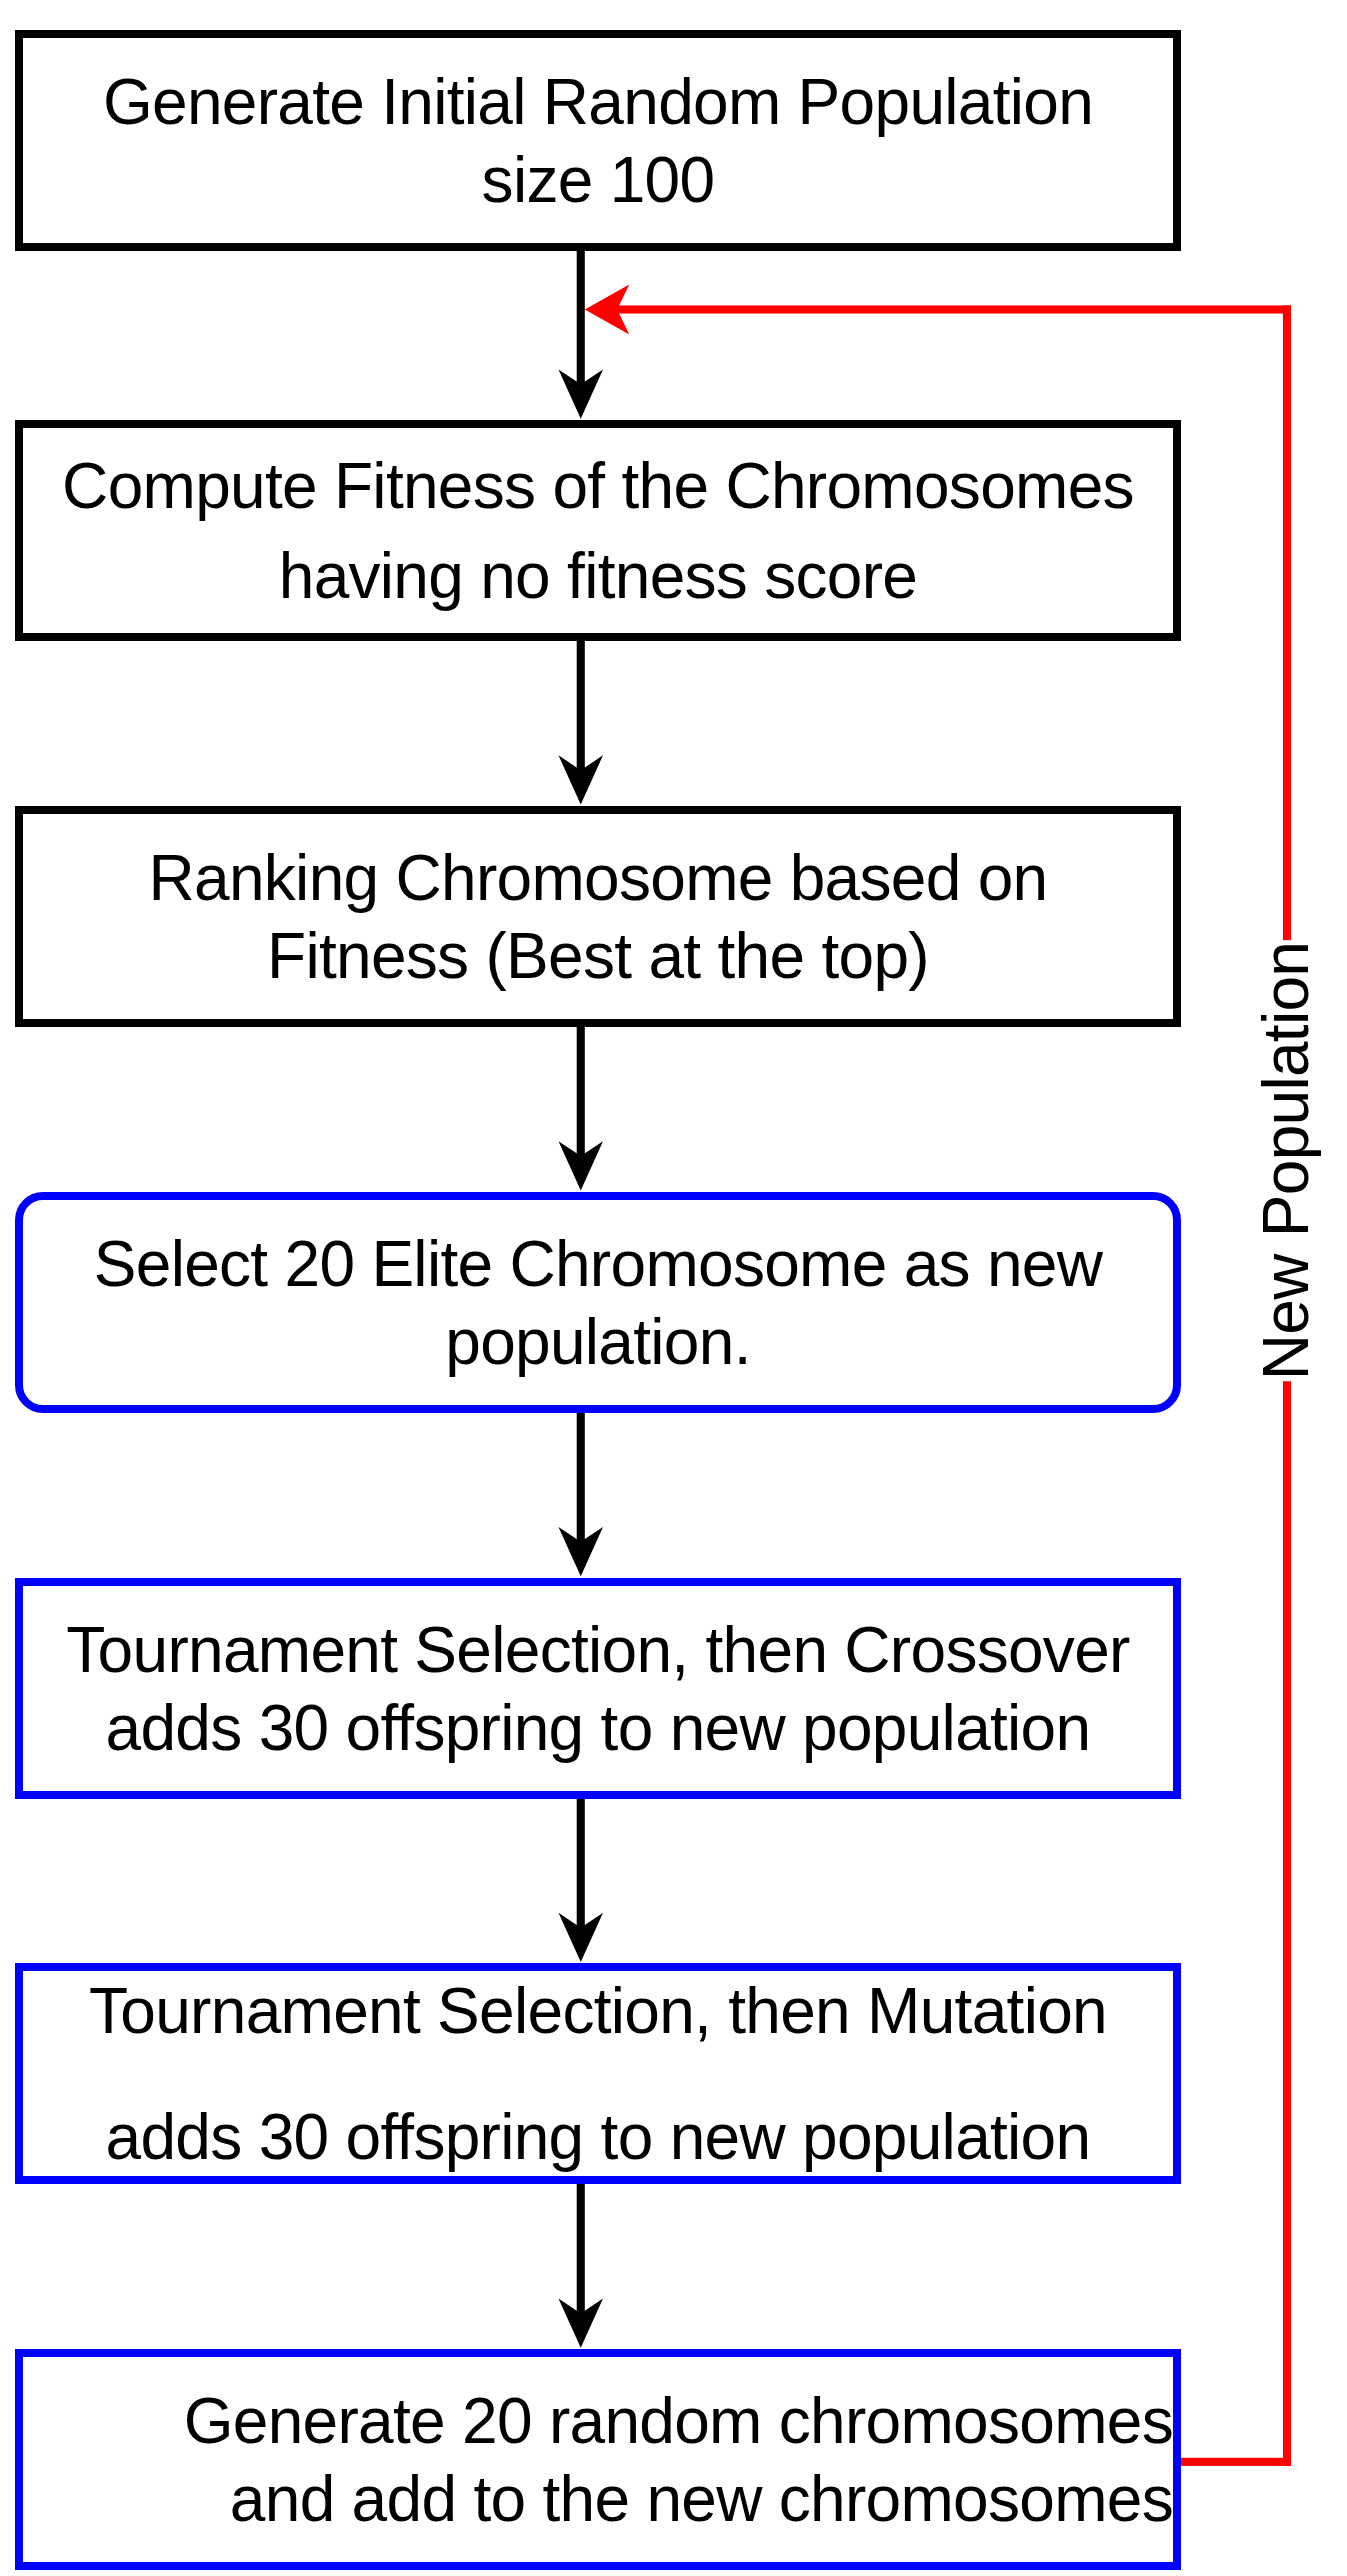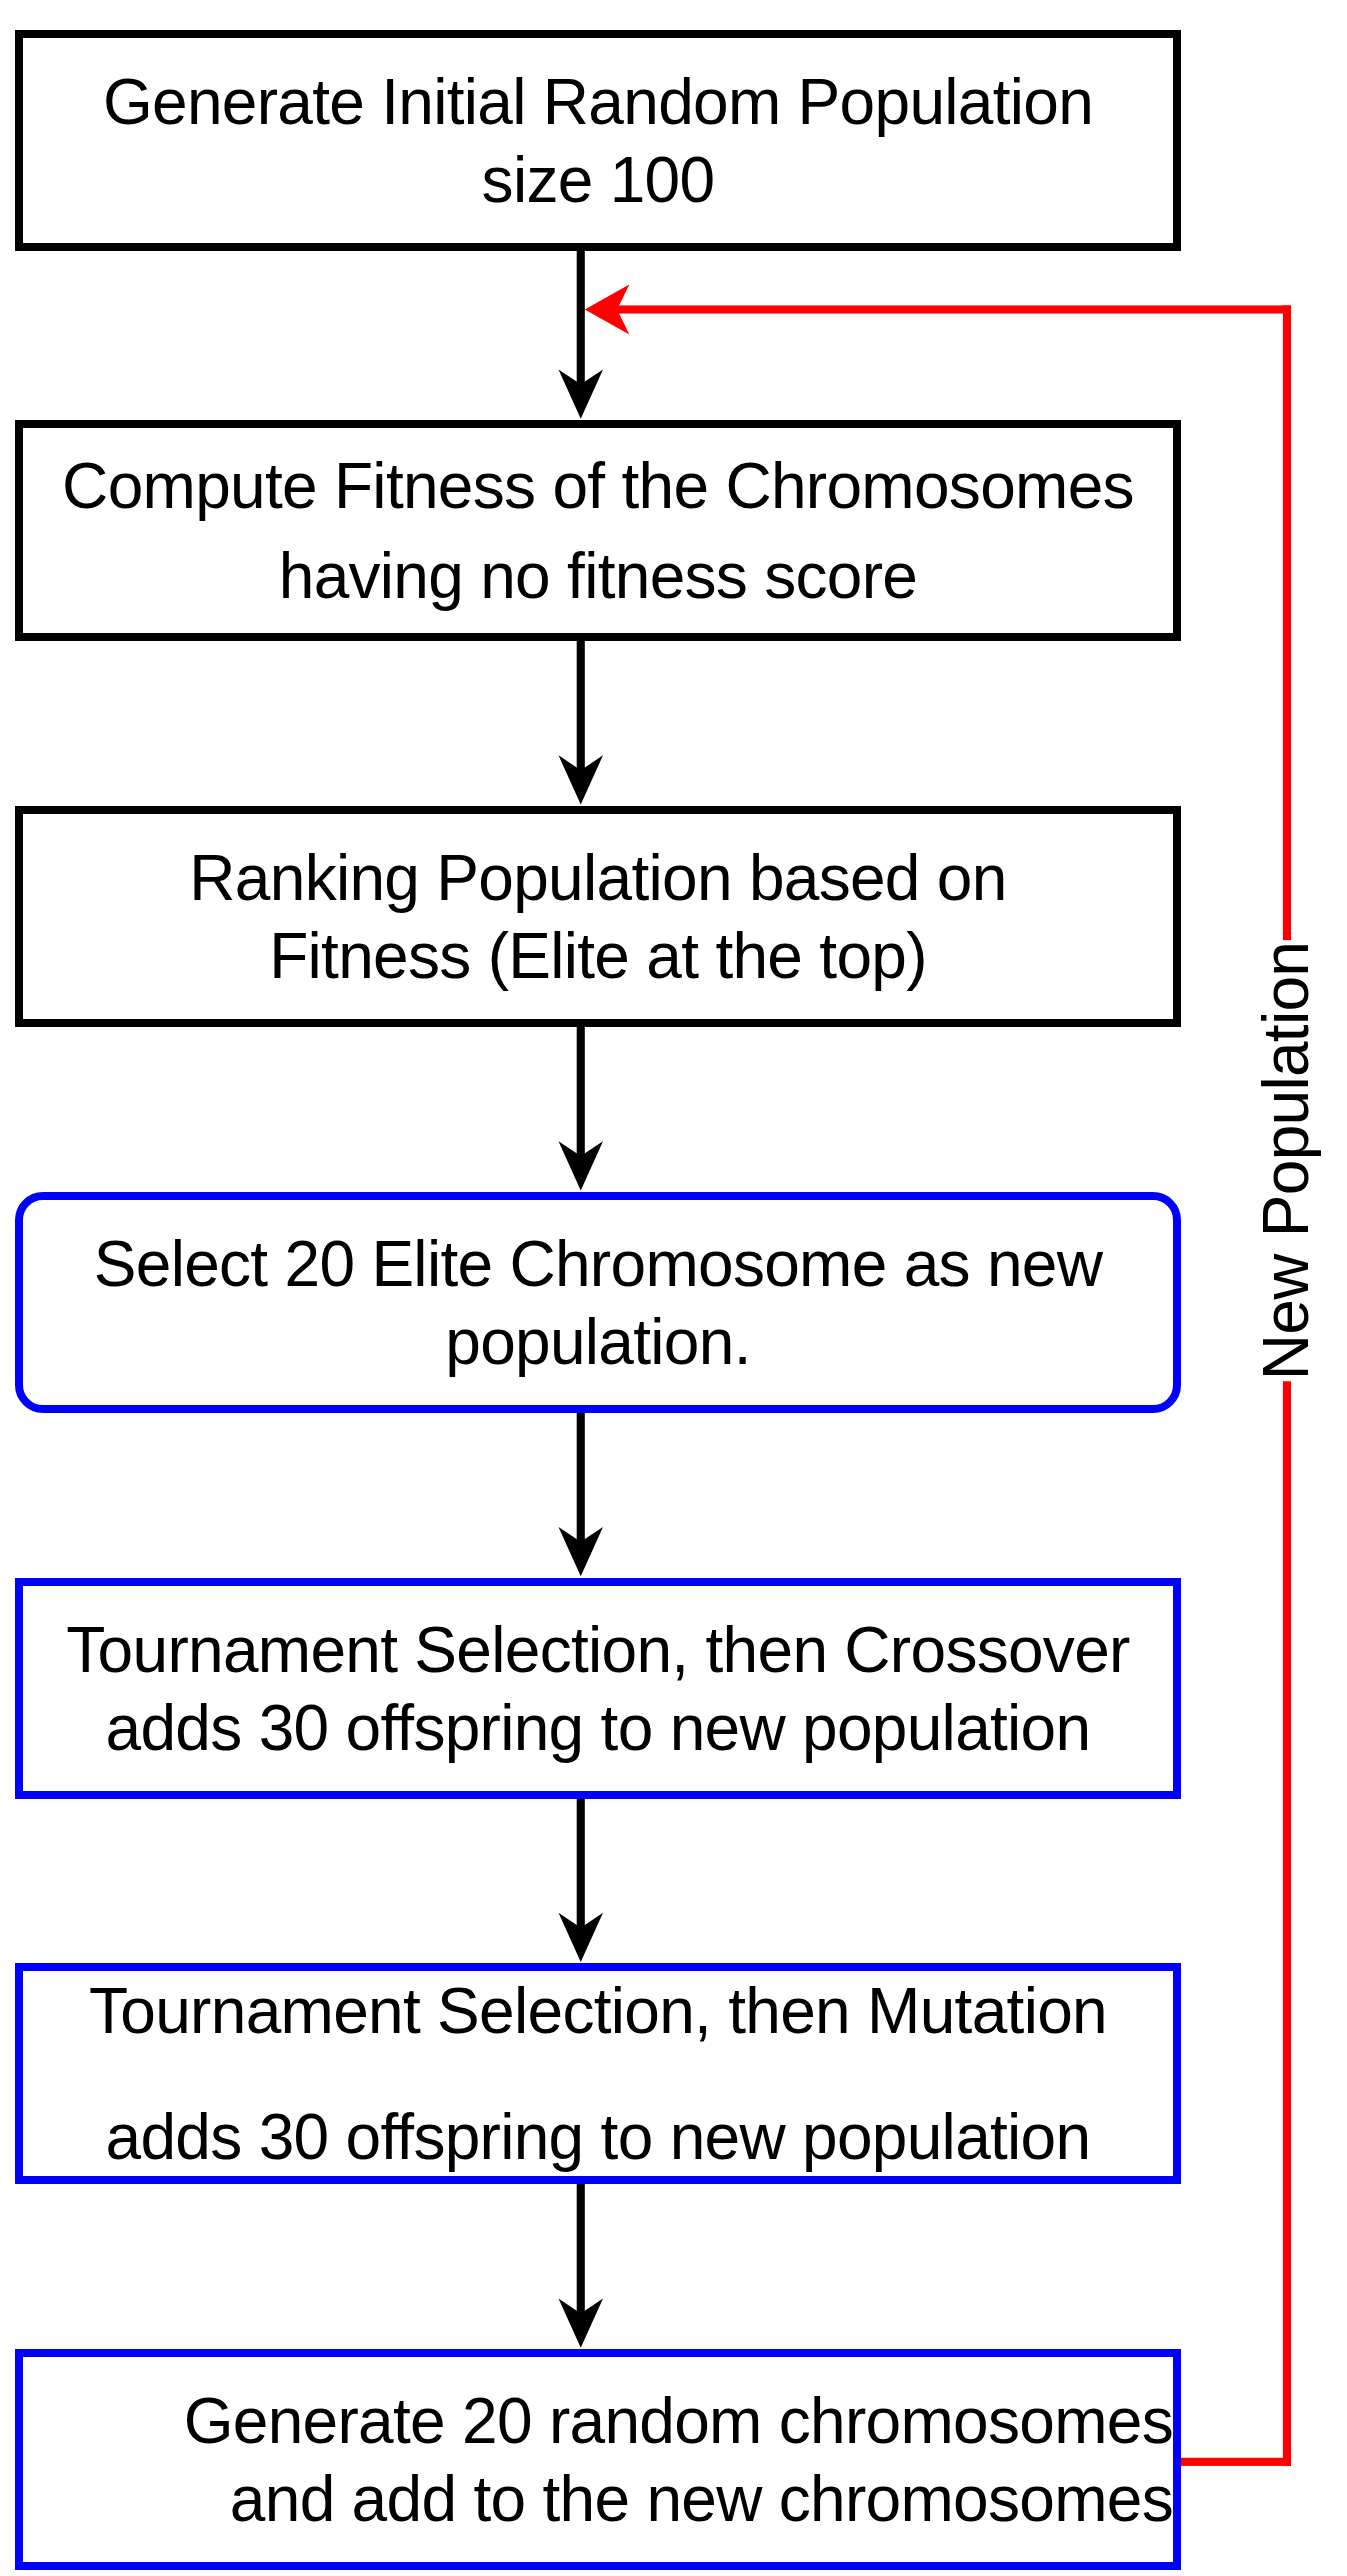--- a/index.html
+++ b/index.html
@@ -77,22 +77,22 @@
     <span class="ln">Generate Initial Random Population</span>
     <span class="ln">size 100</span>
   </div>
 
   <div class="step s2" style="border-color: rgb(0, 0, 0); gap: 12px;">
     <span class="ln">Compute Fitness of the Chromosomes</span>
     <span class="ln">having no fitness score</span>
   </div>
 
   <div class="step s3" style="border-color: rgb(0, 0, 0);">
-    <span class="ln">Ranking Population based on</span>
-    <span class="ln">Fitness (Elite at the top)</span>
+    <span class="ln">Ranking Chromosome based on</span>
+    <span class="ln">Fitness (Best at the top)</span>
   </div>
 
   <div class="step s4" style="border-color: rgb(0, 0, 255); border-radius: 28px;">
     <span class="ln">Select 20 Elite Chromosome as new</span>
     <span class="ln">population.</span>
   </div>
 
   <div class="step s5" style="border-color: rgb(0, 0, 255);">
     <span class="ln">Tournament Selection, then Crossover</span>
     <span class="ln">adds 30 offspring to new population</span>

